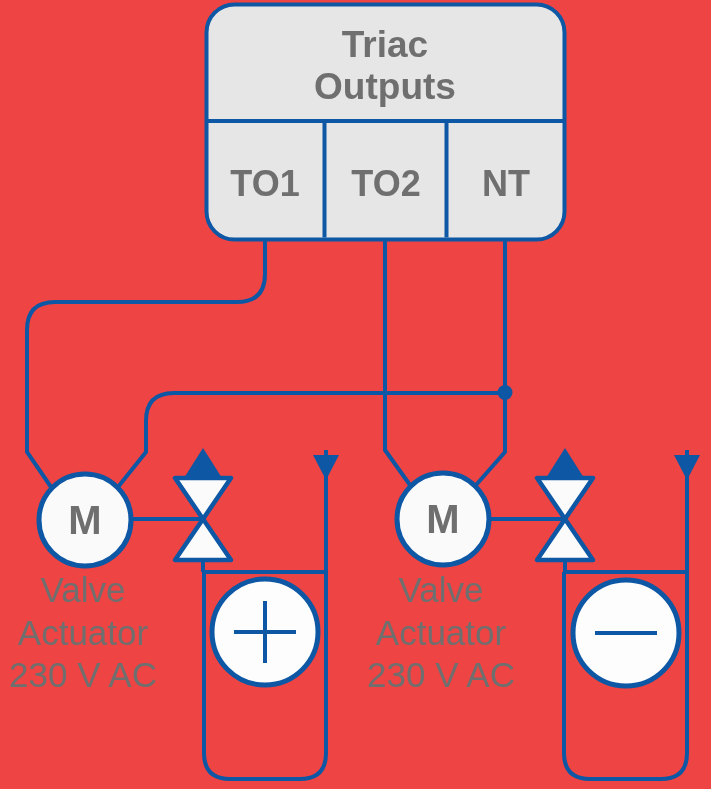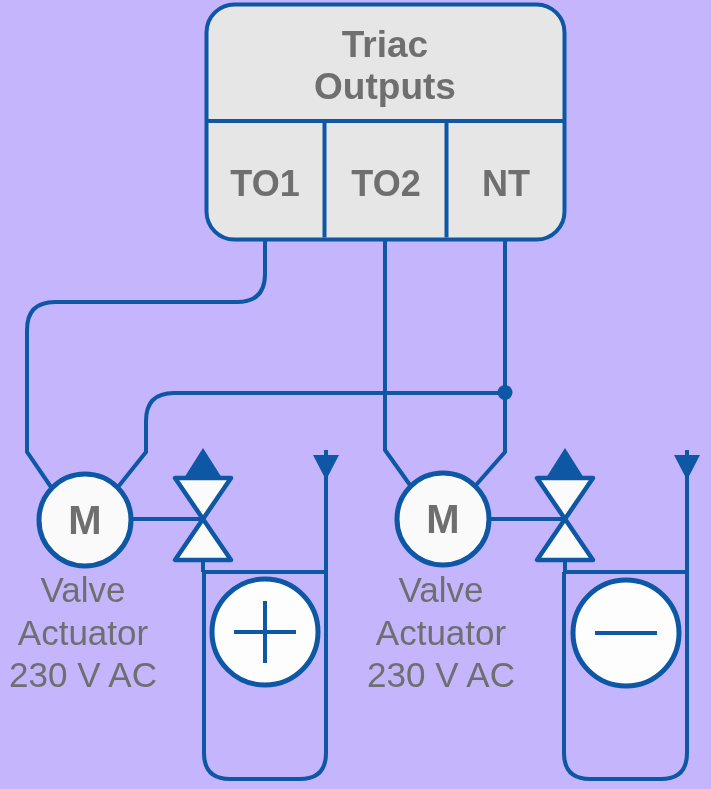--- a/index.html
+++ b/index.html
@@ -2,21 +2,21 @@
 <html style="--line-blue: #0d57a4; --box-fill: #e6e6e6; --label-gray: #6f6f6f; --symbol-fill: #fbfbfb;"><head>
 <meta charset="utf-8">
 <style>
   :root{
     --line-blue:#0d57a4;
     --box-fill:#e6e6e6;
     --label-gray:#6f6f6f;
     --symbol-fill:#fbfbfb;
   }
   html,body{margin:0;padding:0;background:#ffffff;}
-  .stage{width:711px;height:789px;position:relative;background:#c4b5fd;}
+  .stage{width:711px;height:789px;position:relative;background:#ef4444;}
   svg text{font-family:"Liberation Sans","DejaVu Sans",sans-serif;}
   .wire{fill:none;stroke:var(--line-blue);stroke-width:4;}
   .wire-thin{fill:none;stroke:var(--line-blue);stroke-width:3;}
   .boxline{stroke:var(--line-blue);stroke-width:4;}
   .boxrect{fill:var(--box-fill);stroke:var(--line-blue);stroke-width:4;}
   .motor{fill:#fafafa;stroke:var(--line-blue);stroke-width:5;}
   .valve{fill:var(--symbol-fill);stroke:var(--line-blue);stroke-width:4.5;stroke-linejoin:round;}
   .tankcirc{fill:#fdfdfd;stroke:var(--line-blue);stroke-width:5;}
   .arrow{fill:var(--line-blue);stroke:none;}
   .dot{fill:var(--line-blue);}

